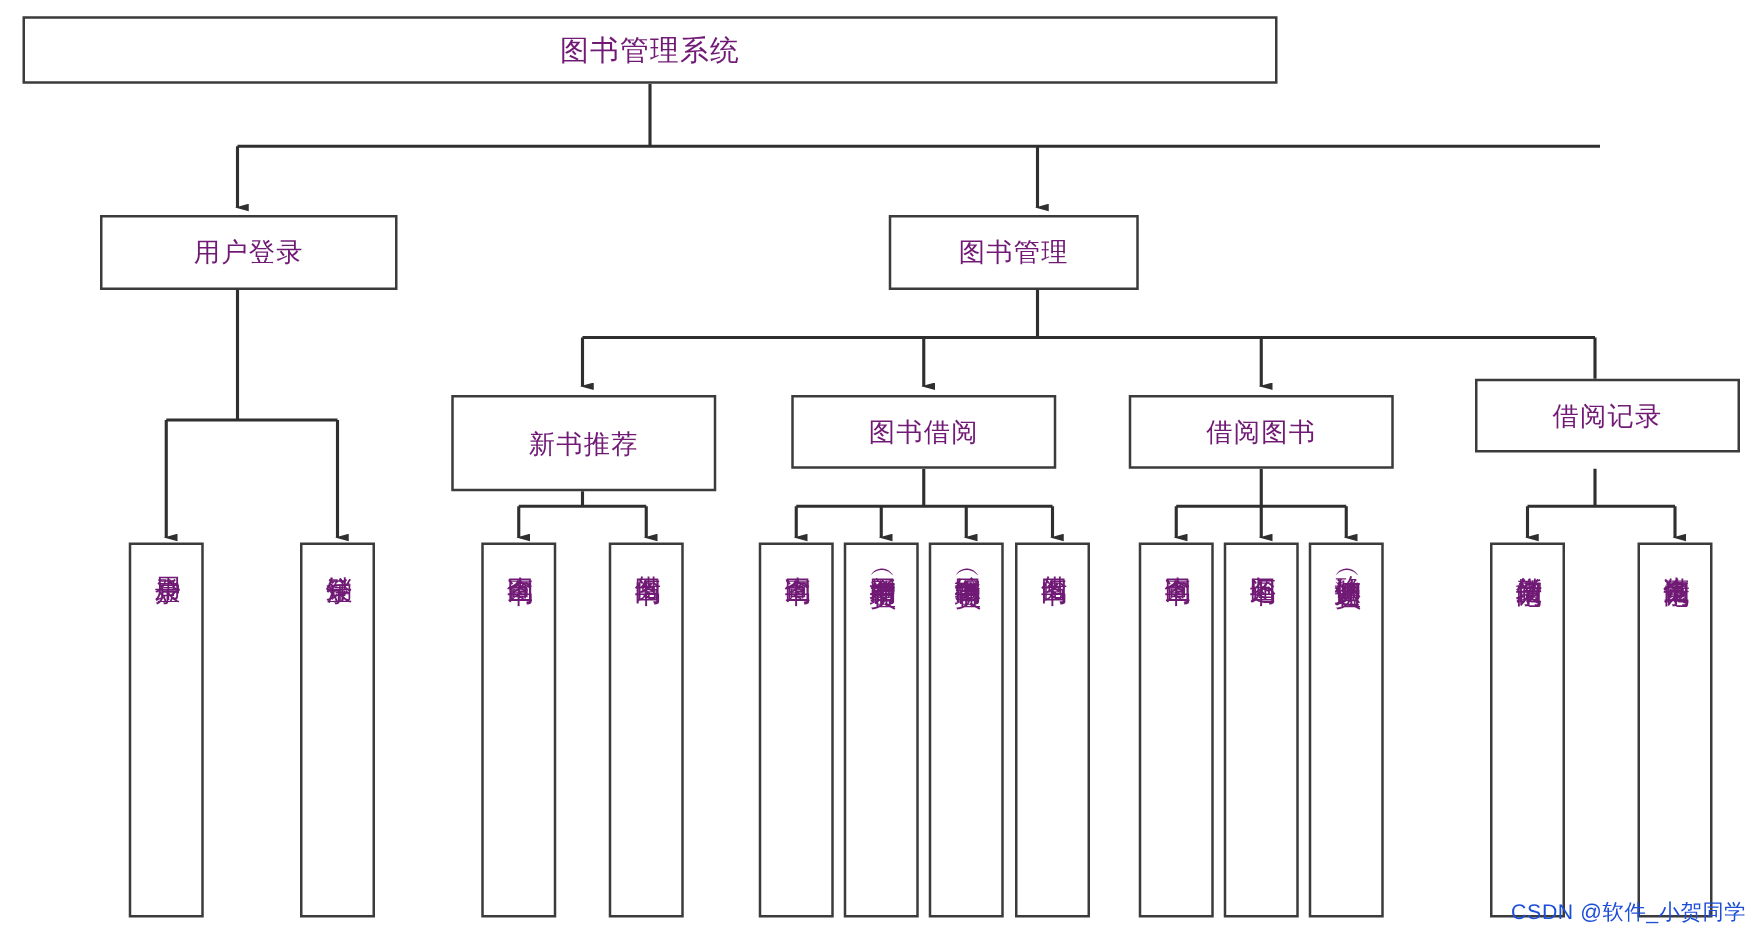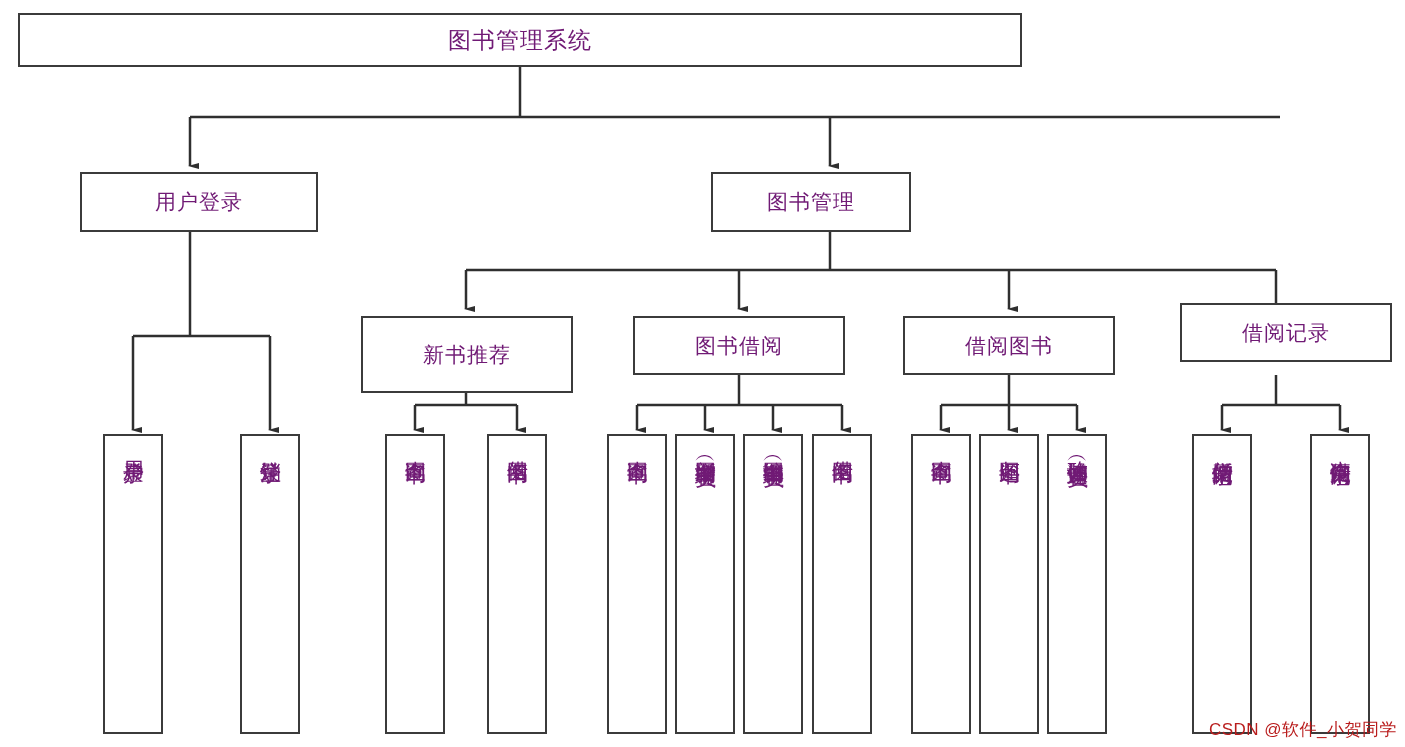--- a/index.html
+++ b/index.html
@@ -60,21 +60,21 @@
   }
   .htext {
     letter-spacing: 1px;
     white-space: nowrap;
   }
   #watermark {
     position: absolute;
     right: 8px;
     bottom: 6px;
     font-size: 17px;
-    color: #b91c1c;
+    color: #1d4ed8;
     letter-spacing: 0.5px;
     white-space: nowrap;
   }
 </style>
 </head>
 <body>
 
 <div id="canvas">
 
   <svg id="edges" viewBox="0 0 1405 747">

